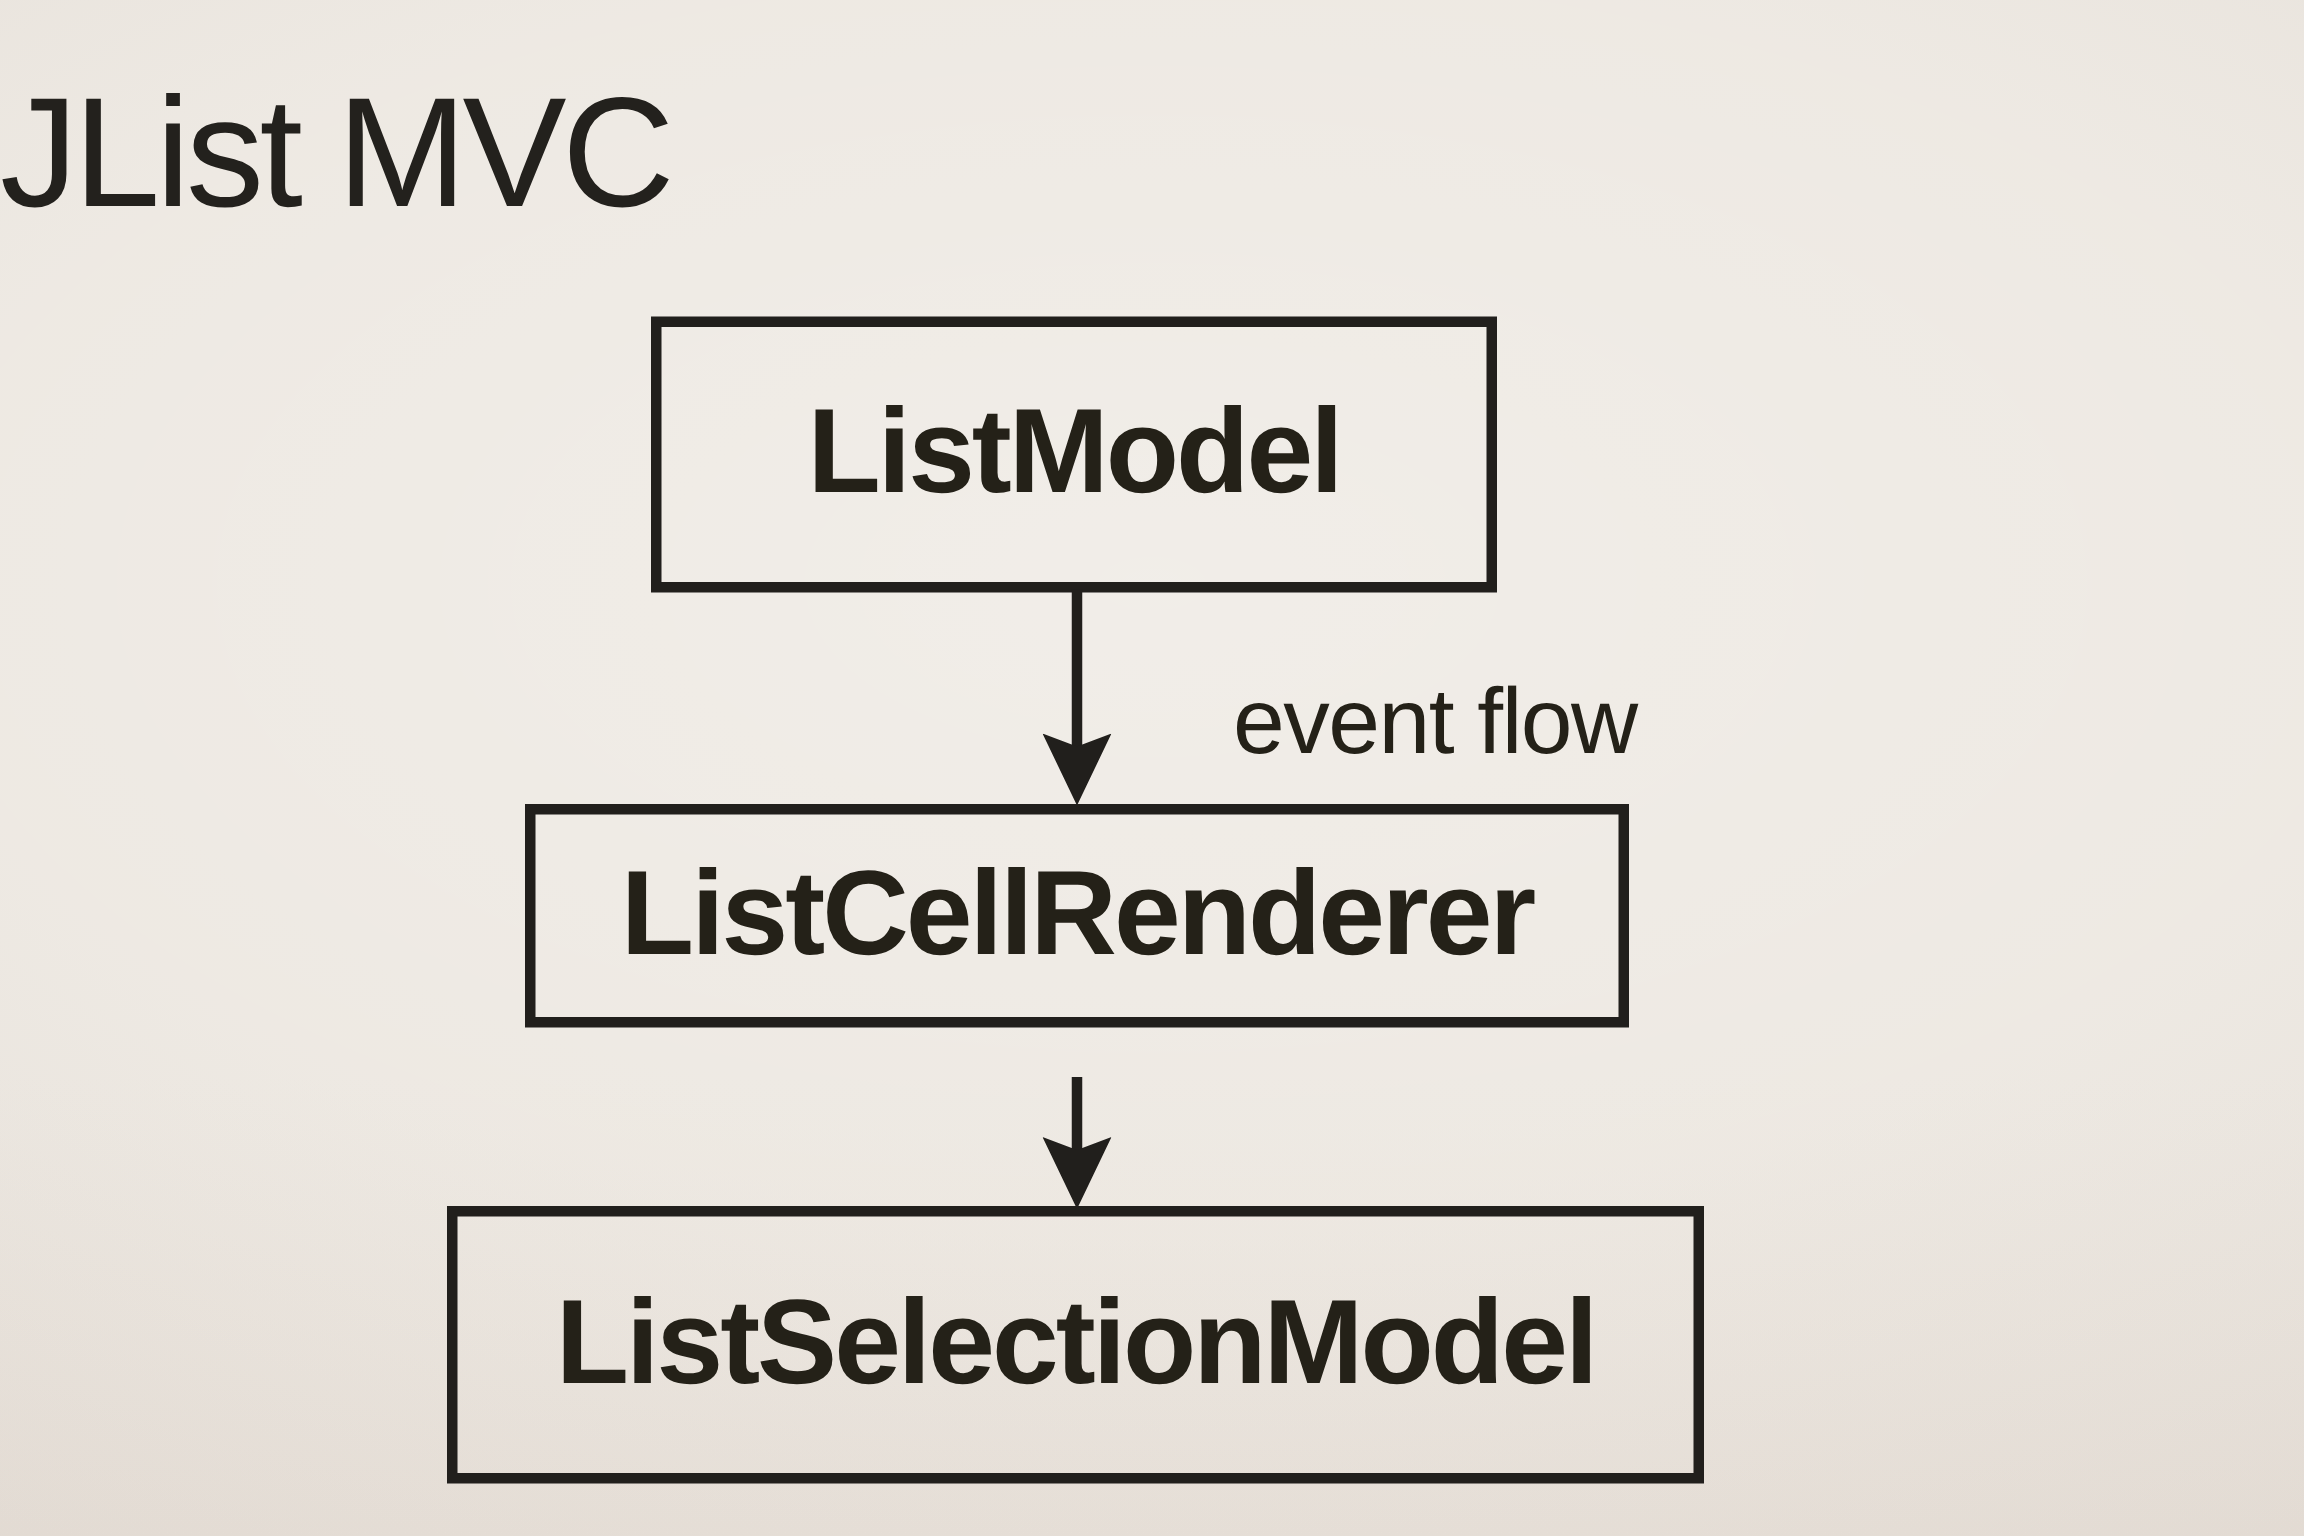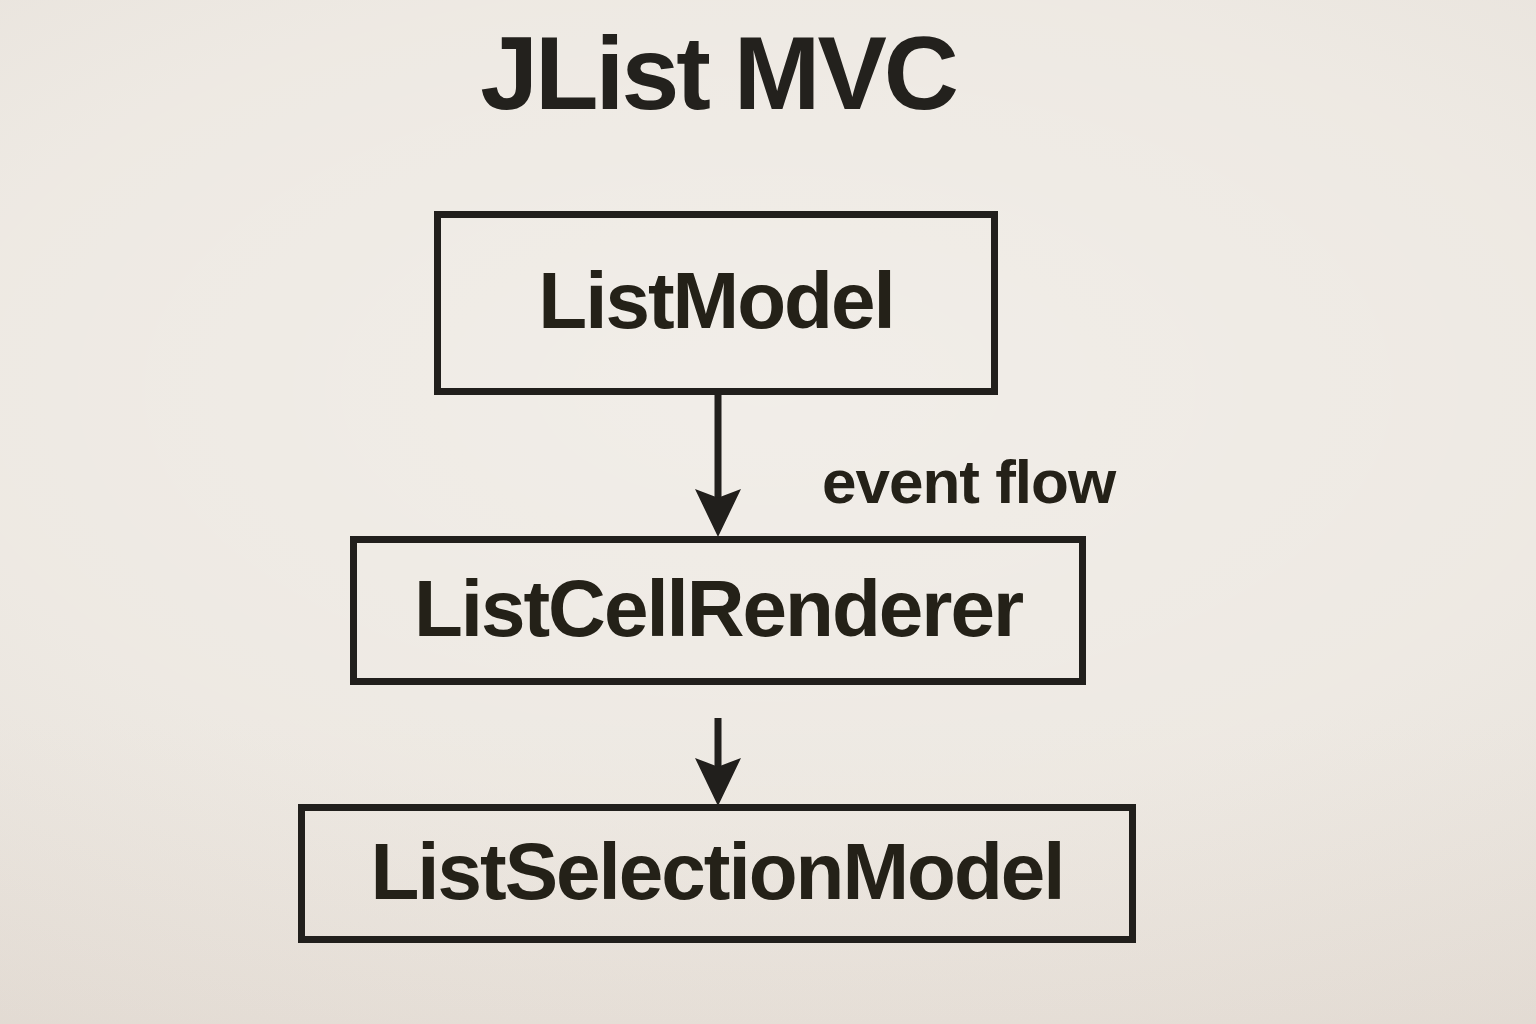--- a/index.html
+++ b/index.html
@@ -17,26 +17,26 @@
         rgba(255,255,255,0.28) 0%,
         rgba(255,255,255,0.10) 45%,
         rgba(120,100,90,0.10) 100%),
       linear-gradient(180deg, #ece7e0 0%, #ece7e0 70%, #e9e2da 100%);
     font-family: "Liberation Sans", "DejaVu Sans", sans-serif;
     color: #211f1c;
   }
   .title {
     position: absolute;
     left: 0;
-    top: 19px;
+    top: 48px;
     width: 1436px;
-    text-align: center;
+    text-align: left;
     font-size: 104px;
     line-height: 1.05;
-    font-weight: bold;
+    font-weight: normal;
     letter-spacing: -3px;
     color: #23211d;
   }
   .node {
     position: absolute;
     box-sizing: border-box;
     border: 7px solid #211f1c;
     display: flex;
     align-items: center;
     justify-content: center;
@@ -45,21 +45,21 @@
   .node .node-label {
     font-size: 80px;
     font-weight: bold;
     letter-spacing: -2px;
     color: #242118;
     white-space: nowrap;
     transform: translateY(-2px);
   }
   .node-1 { left: 434px; top: 211px; width: 564px; height: 184px; }
   .node-2 { left: 350px; top: 536px; width: 736px; height: 149px; }
-  .node-3 { left: 298px; top: 804px; width: 838px; height: 139px; }
+  .node-3 { left: 298px; top: 804px; width: 838px; height: 185px; }
 
   .arrow {
     position: absolute;
     width: 46px;
   }
   .arrow .shaft {
     position: absolute;
     left: 50%;
     transform: translateX(-50%);
     top: 0;
@@ -78,21 +78,21 @@
   .arrow-1 { left: 695px; top: 393px; height: 144px; }
   .arrow-1 .shaft { height: 110px; }
   .arrow-2 { left: 695px; top: 718px; height: 88px; }
   .arrow-2 .shaft { height: 56px; }
 
   .arrow-label {
     position: absolute;
     left: 822px;
     top: 446px;
     font-size: 62px;
-    font-weight: bold;
+    font-weight: normal;
     letter-spacing: -1px;
     color: #242118;
     white-space: nowrap;
   }
 </style>
 </head>
 <body>
 
 <div class="stage">
 

